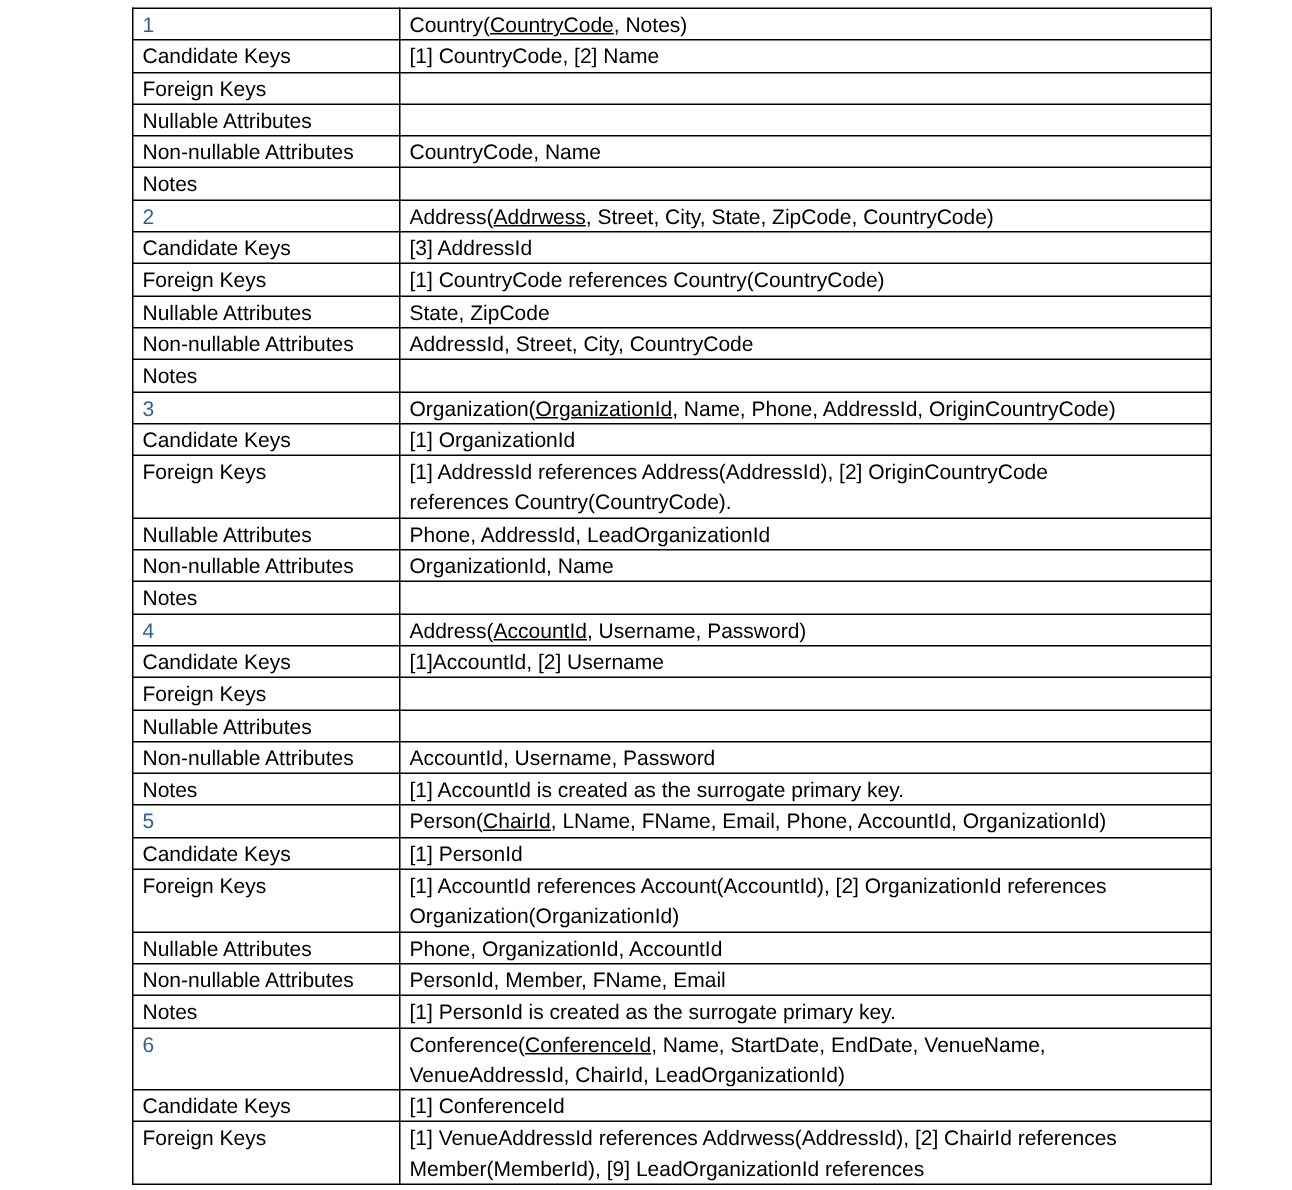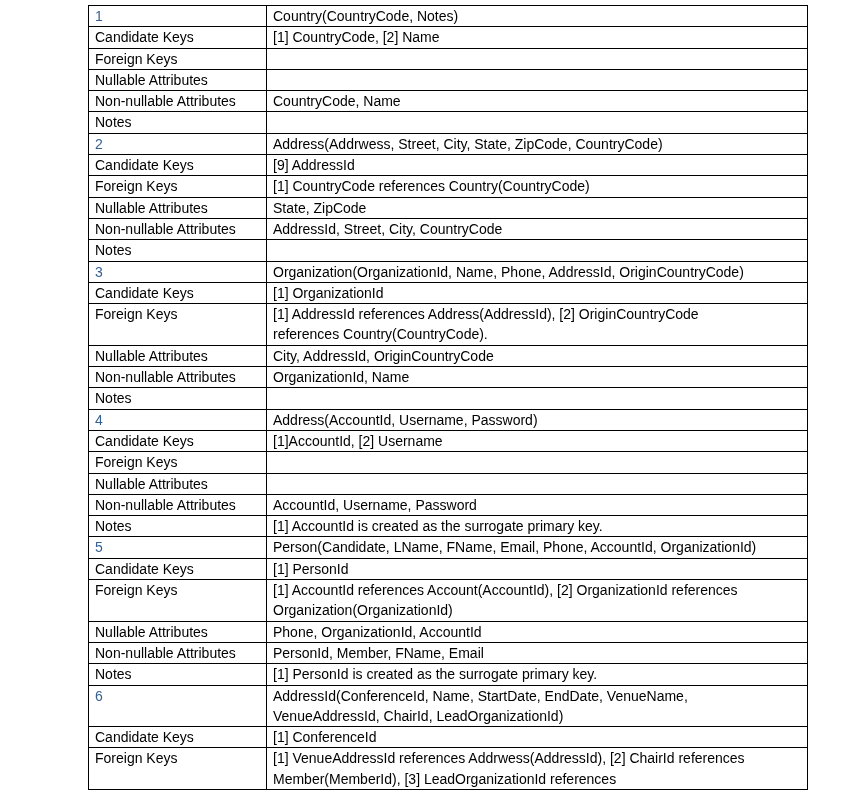--- a/index.html
+++ b/index.html
@@ -35,20 +35,21 @@
   td.label-cell {
     width: 165px; 
   }
   td.label-cell.entity-num {
     color: var(--num-color, #365f91);
   }
   td.value-cell .line {
     white-space: nowrap;
   }
   .key-underline {
+    text-decoration: underline;
   }
 </style>
 </head>
 <body>
 
 <div class="page">
   <table class="schema">
     <tbody id="schema-tbody">
         <tr>
           <td class="label-cell entity-num">1</td>
@@ -88,21 +89,21 @@
         </tr>
         <tr>
           <td class="label-cell entity-num">2</td>
           <td class="value-cell">
             <div class="line"><span class="seg">Address(</span><span class="key-underline">Addrwess</span><span class="seg">, Street, City, State, ZipCode, CountryCode)</span></div>
           </td>
         </tr>
         <tr>
           <td class="label-cell">Candidate Keys</td>
           <td class="value-cell">
-            <div class="line"><span class="seg">[9] AddressId</span></div>
+            <div class="line"><span class="seg">[3] AddressId</span></div>
           </td>
         </tr>
         <tr>
           <td class="label-cell">Foreign Keys</td>
           <td class="value-cell">
             <div class="line"><span class="seg">[1] CountryCode references Country(CountryCode)</span></div>
           </td>
         </tr>
         <tr>
           <td class="label-cell">Nullable Attributes</td>
@@ -137,21 +138,21 @@
         <tr>
           <td class="label-cell">Foreign Keys</td>
           <td class="value-cell">
             <div class="line"><span class="seg">[1] AddressId references Address(AddressId), [2] OriginCountryCode</span></div>
             <div class="line"><span class="seg">references Country(CountryCode).</span></div>
           </td>
         </tr>
         <tr>
           <td class="label-cell">Nullable Attributes</td>
           <td class="value-cell">
-            <div class="line"><span class="seg">City, AddressId, OriginCountryCode</span></div>
+            <div class="line"><span class="seg">Phone, AddressId, LeadOrganizationId</span></div>
           </td>
         </tr>
         <tr>
           <td class="label-cell">Non-nullable Attributes</td>
           <td class="value-cell">
             <div class="line"><span class="seg">OrganizationId, Name</span></div>
           </td>
         </tr>
         <tr>
           <td class="label-cell">Notes</td>
@@ -191,21 +192,21 @@
         </tr>
         <tr>
           <td class="label-cell">Notes</td>
           <td class="value-cell">
             <div class="line"><span class="seg">[1] AccountId is created as the surrogate primary key.</span></div>
           </td>
         </tr>
         <tr>
           <td class="label-cell entity-num">5</td>
           <td class="value-cell">
-            <div class="line"><span class="seg">Person(</span><span class="key-underline">Candidate</span><span class="seg">, LName, FName, Email, Phone, AccountId, OrganizationId)</span></div>
+            <div class="line"><span class="seg">Person(</span><span class="key-underline">ChairId</span><span class="seg">, LName, FName, Email, Phone, AccountId, OrganizationId)</span></div>
           </td>
         </tr>
         <tr>
           <td class="label-cell">Candidate Keys</td>
           <td class="value-cell">
             <div class="line"><span class="seg">[1] PersonId</span></div>
           </td>
         </tr>
         <tr>
           <td class="label-cell">Foreign Keys</td>
@@ -228,32 +229,32 @@
         </tr>
         <tr>
           <td class="label-cell">Notes</td>
           <td class="value-cell">
             <div class="line"><span class="seg">[1] PersonId is created as the surrogate primary key.</span></div>
           </td>
         </tr>
         <tr>
           <td class="label-cell entity-num">6</td>
           <td class="value-cell">
-            <div class="line"><span class="seg">AddressId(</span><span class="key-underline">ConferenceId</span><span class="seg">, Name, StartDate, EndDate, VenueName,</span></div>
+            <div class="line"><span class="seg">Conference(</span><span class="key-underline">ConferenceId</span><span class="seg">, Name, StartDate, EndDate, VenueName,</span></div>
             <div class="line"><span class="seg">VenueAddressId, ChairId, LeadOrganizationId)</span></div>
           </td>
         </tr>
         <tr>
           <td class="label-cell">Candidate Keys</td>
           <td class="value-cell">
             <div class="line"><span class="seg">[1] ConferenceId</span></div>
           </td>
         </tr>
         <tr>
           <td class="label-cell">Foreign Keys</td>
           <td class="value-cell">
             <div class="line"><span class="seg">[1] VenueAddressId references Addrwess(AddressId), [2] ChairId references</span></div>
-            <div class="line"><span class="seg">Member(MemberId), [3] LeadOrganizationId references</span></div>
+            <div class="line"><span class="seg">Member(MemberId), [9] LeadOrganizationId references</span></div>
           </td>
         </tr>
       </tbody>
   </table>
 </div>
 
 </body></html>

